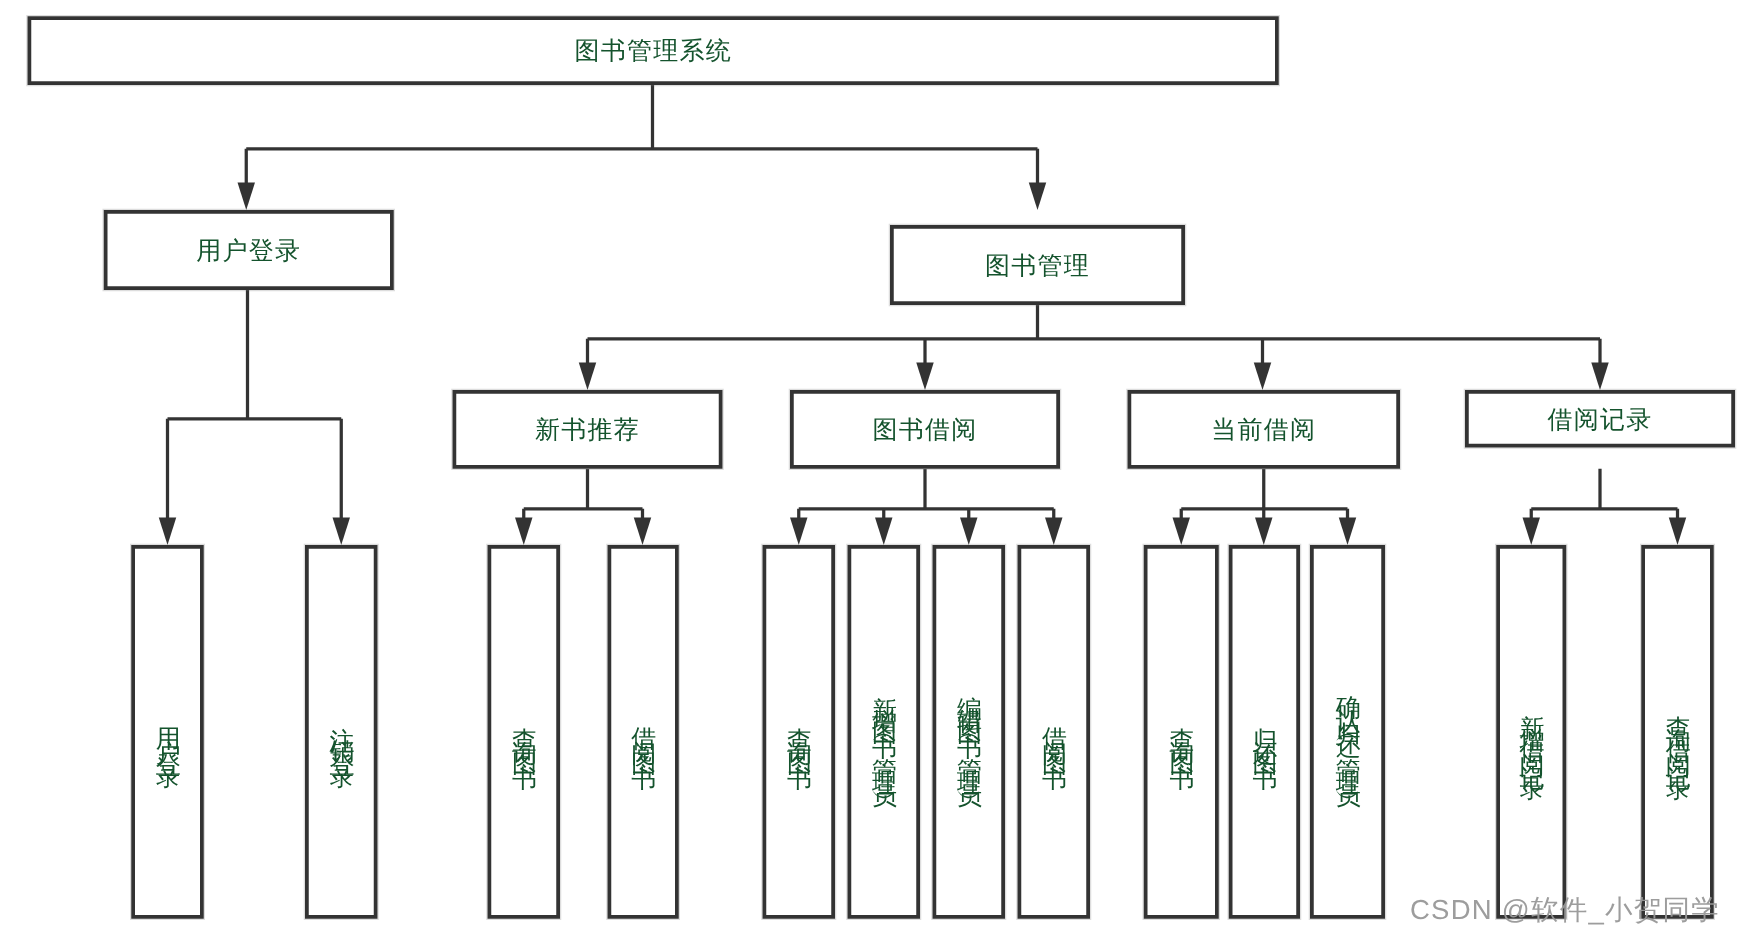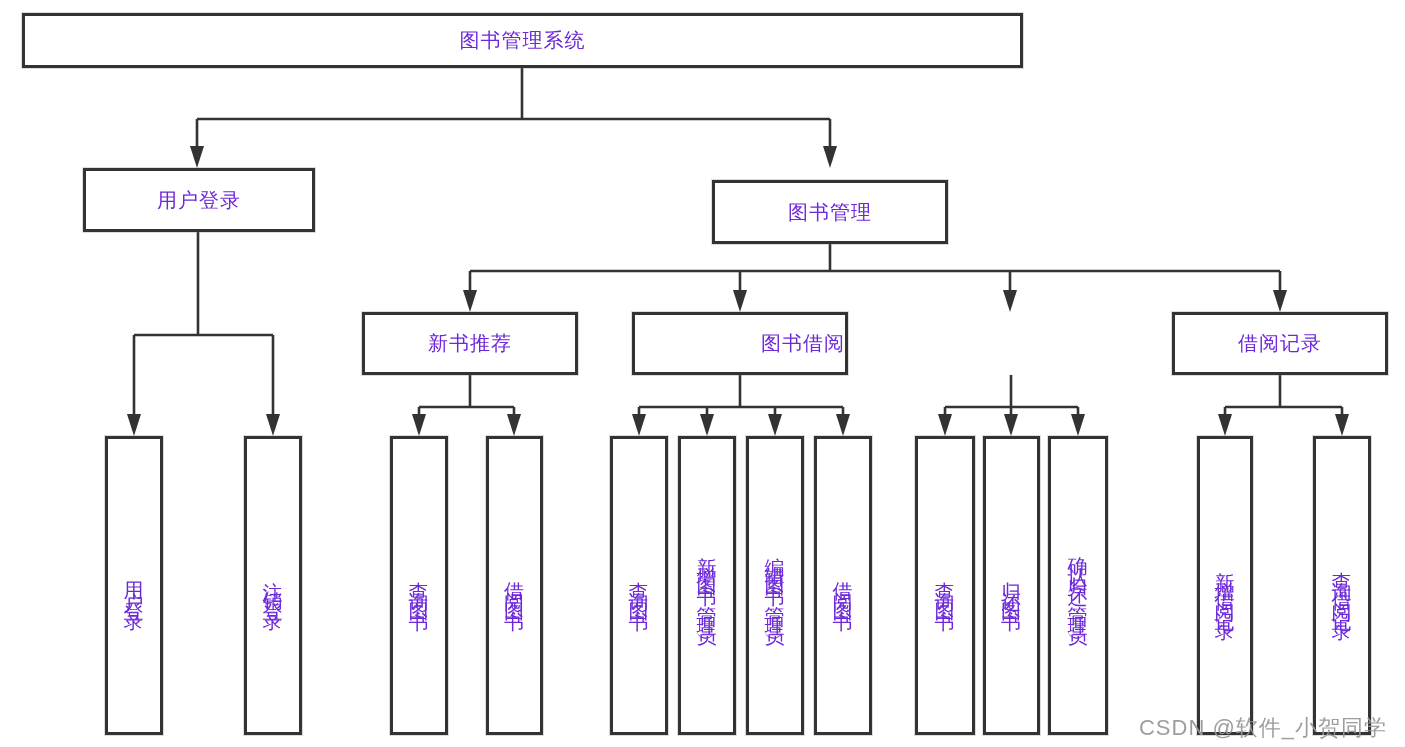--- a/index.html
+++ b/index.html
@@ -26,35 +26,35 @@
     position: absolute;
     box-sizing: border-box;
     background: #ffffff;
     border: 3px solid #333333;
     box-shadow: 0 0 0 1px rgba(120,120,120,0.25);
     display: flex;
     align-items: center;
     justify-content: center;
   }
   .node span {
-    color: #6d28d9;
+    color: #14532d;
     font-size: 20px;
     letter-spacing: 1px;
     white-space: nowrap;
   }
   .vbox span {
     writing-mode: vertical-rl;
     text-orientation: mixed;
     letter-spacing: 10px;
     line-height: 1;
     white-space: normal;
   }
   #watermark {
     position: absolute;
-    right: 18px;
+    right: 29px;
     bottom: 4px;
     font-size: 22px;
     letter-spacing: 1px;
     color: rgba(152,152,152,0.95);
     z-index: 5;
     white-space: nowrap;
   }
 </style>
 </head>
 <body>
@@ -108,24 +108,27 @@
   <div class="node" style="left:83px; top:168px; width:232px; height:64px;">
     <span>用户登录</span>
   </div>
   <div class="node" style="left:712px; top:168px; width:236px; height:64px;margin-top:12px;">
     <span>图书管理</span>
   </div>
 
   <div class="node" style="left:362px; top:312px; width:216px; height:63px;justify-content:center;">
     <span>新书推荐</span>
   </div>
-  <div class="node" style="left:632px; top:312px; width:216px; height:63px;justify-content:flex-end;">
+  <div class="node" style="left:632px; top:312px; width:216px; height:63px;">
     <span>图书借阅</span>
   </div>
-  <div class="node" style="left:1172px; top:312px; width:216px; height:63px;">
+  <div class="node" style="left:902px; top:312px; width:218px; height:63px;">
+    <span>当前借阅</span>
+  </div>
+  <div class="node" style="left:1172px; top:312px; width:216px; height:46px;">
     <span>借阅记录</span>
   </div>
 
   <div class="node vbox" style="left:105px; top:436px; width:58px; height:299px;">
     <span>用户登录</span>
   </div>
   <div class="node vbox" style="left:244px; top:436px; width:58px; height:299px;">
     <span>注销登录</span>
   </div>
 

